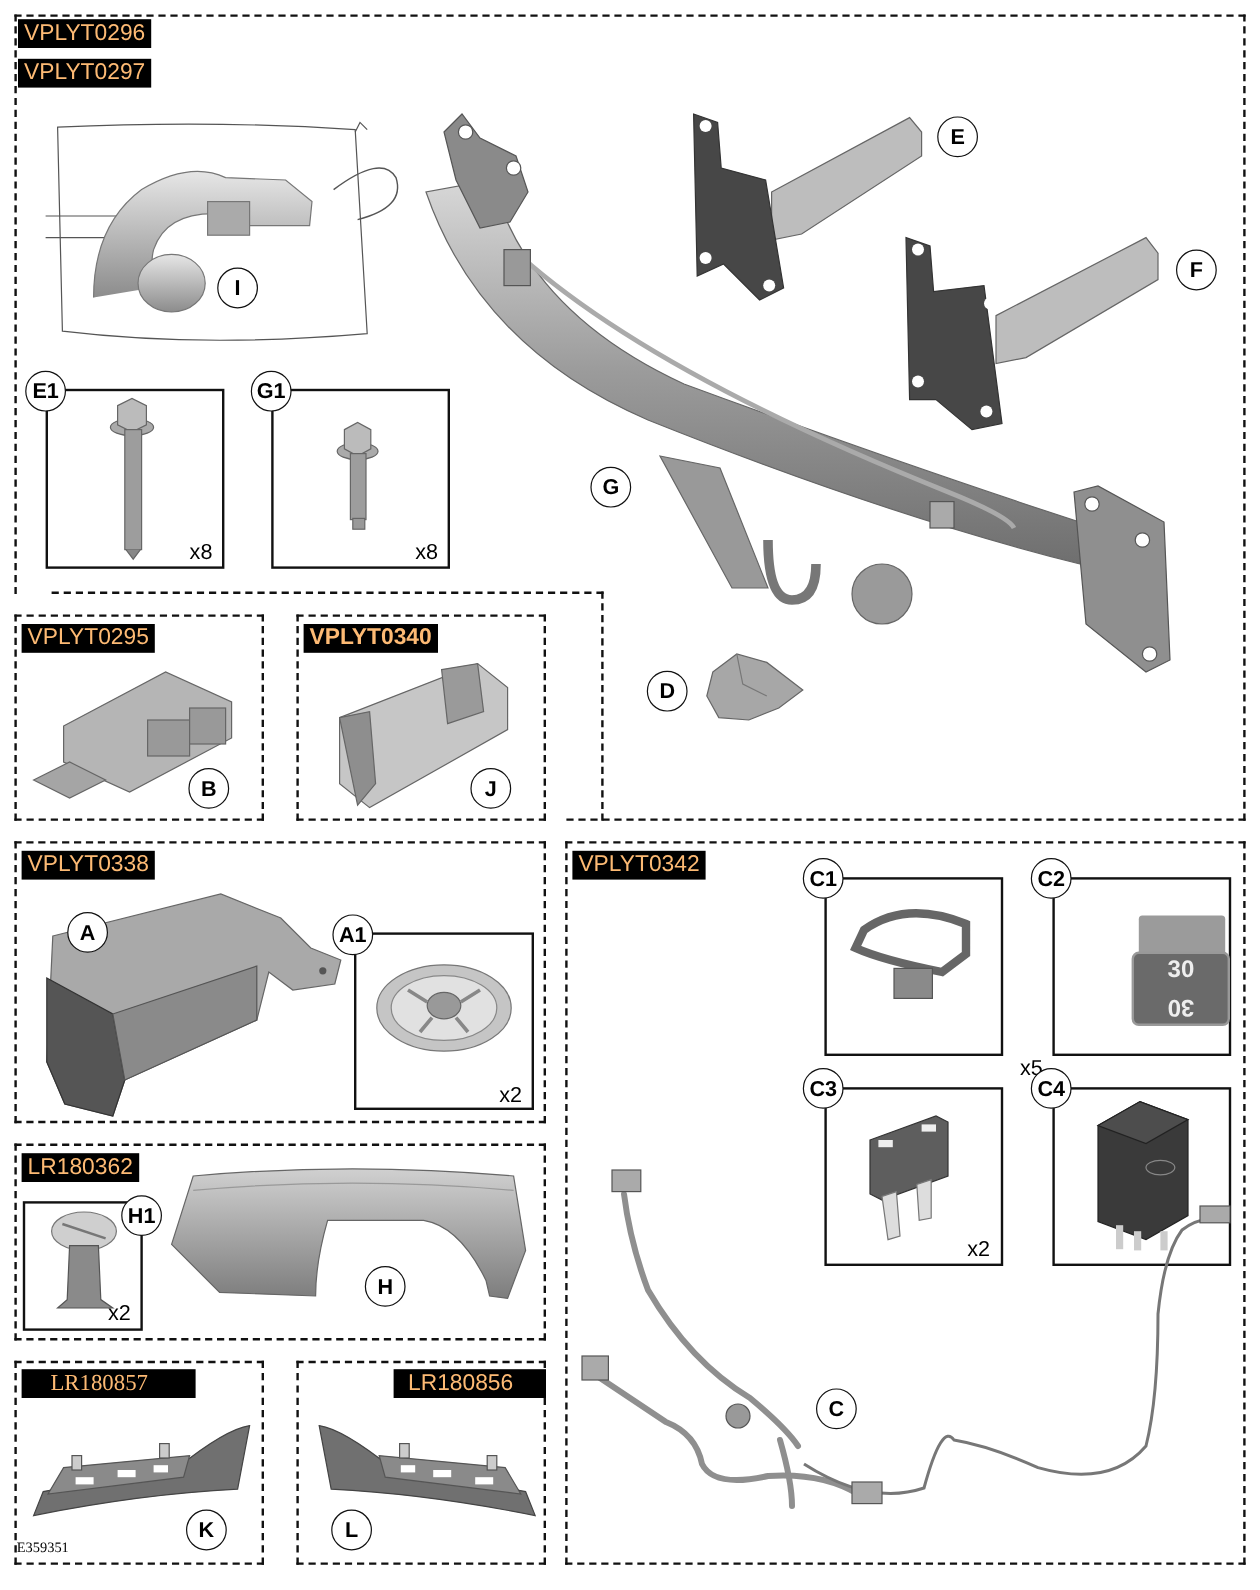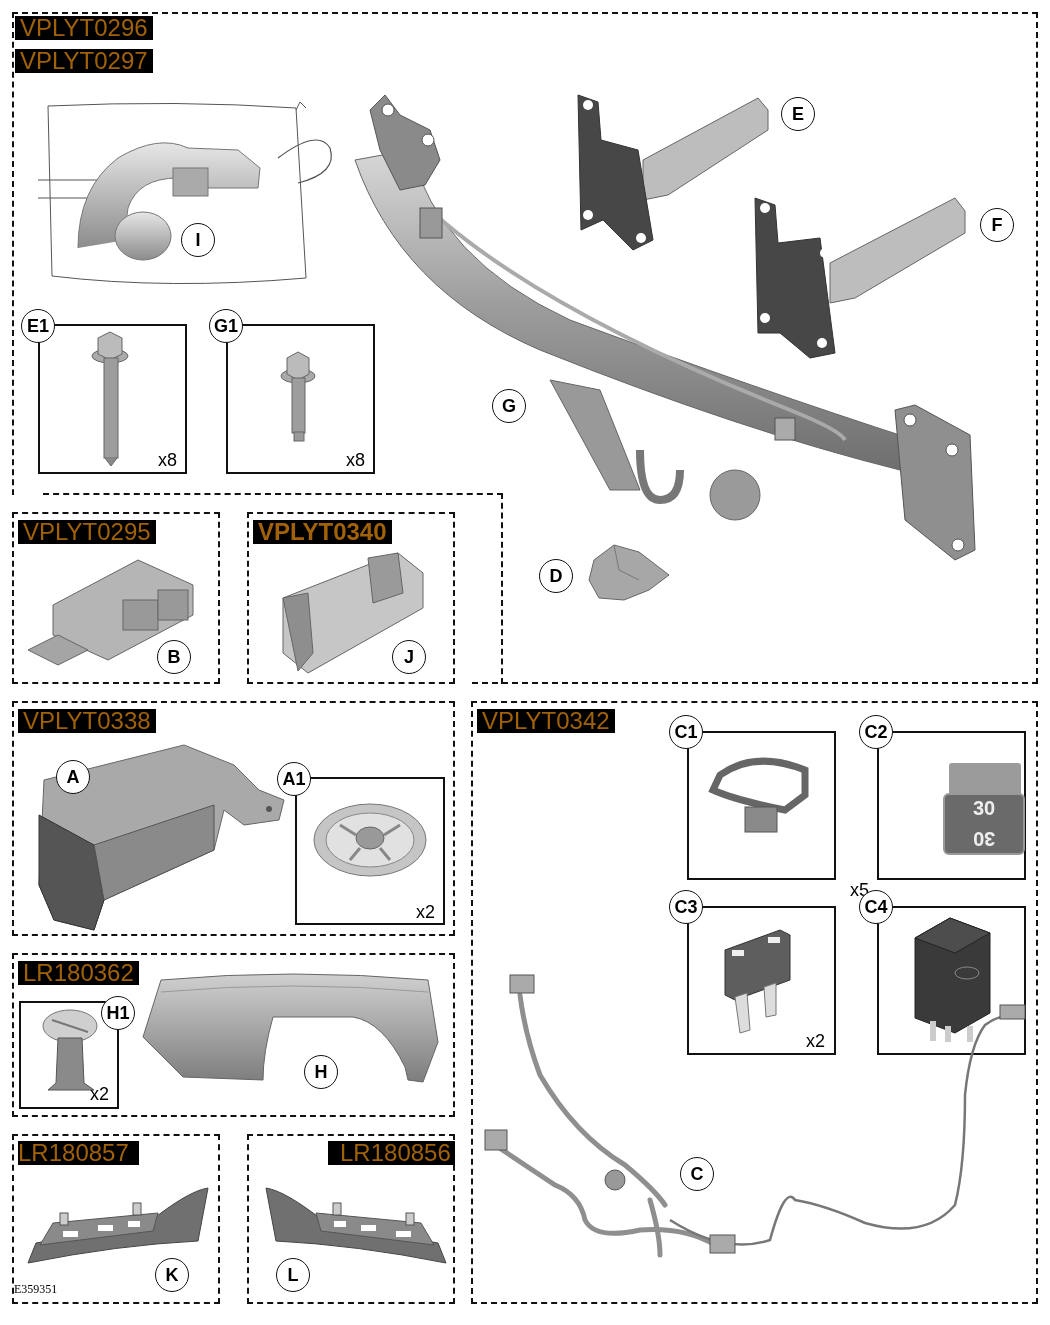--- a/index.html
+++ b/index.html
@@ -1,20 +1,20 @@
 <!DOCTYPE html>
 <html><head>
 <meta charset="utf-8">
 <style>
   html,body{margin:0;padding:0;background:#fff;}
   body{width:1050px;height:1325px;position:relative;overflow:hidden;font-family:"Liberation Sans",sans-serif;color:#000;}
   .abs{position:absolute;margin-left:31px;}
   .dash{position:absolute;border:2px dashed #111;box-sizing:border-box;}
   .solid{position:absolute;border:2px solid #111;box-sizing:border-box;background:transparent;}
-  .tag{position:absolute;background:#000;color:#a16207;font-size:24px;line-height:24px;padding:0 5px;height:24px;white-space:nowrap;font-family:"Liberation Sans",sans-serif;}
+  .tag{position:absolute;background:#000;color:#fdba74;font-size:19px;line-height:24px;padding:0 5px;height:24px;white-space:nowrap;font-family:"Liberation Sans",sans-serif;}
   .tag.bold{font-weight:bold;}
   .callout{position:absolute;width:34px;height:34px;border:1.5px solid #111;border-radius:50%;background:#fff;box-sizing:border-box;
     display:flex;align-items:center;justify-content:center;font-weight:bold;font-size:18px;font-family:"Liberation Sans",sans-serif;}
   .qty{position:absolute;font-size:18px;font-family:"Liberation Sans",sans-serif;}
   .footer{position:absolute;left:14px;top:1282px;font-size:12px;font-family:Liberation Serif, serif;}
   svg{position:absolute;overflow:visible;}
   .mask{position:absolute;background:#fff;}
 </style>
 </head>
 <body>
@@ -172,21 +172,21 @@
         <stop offset="0" stop-color="#d0d0d0"></stop>
         <stop offset="1" stop-color="#7d7d7d"></stop>
       </linearGradient>
     </defs>
   <path d="M18,8 Q150,-4 285,8 L295,70 L280,110 L265,108 L262,95 Q240,50 210,45 L130,45 Q120,80 120,108 L40,105 L0,65 Z" fill="url(#hg)" stroke="#666"></path>
   <path d="M18,20 Q150,8 285,20" fill="none" stroke="#999"></path>
 </svg>
 <div class="callout" style="left:304px;top:1055px;">H</div>
 
 <div class="dash" style="left:12px;top:1134px;width:208px;height:170px;"></div>
-<div class="tag" style="left:18px;top:1141px;width:116px;padding-left:0;">LR180857</div>
+<div class="tag" style="left:18px;top:1141px;width:116px;padding-left:24px;font-family:Liberation Serif, serif;">LR180857</div>
 <svg style="left:28px;top:1183px;" width="185" height="85" viewBox="0 0 185 85">
   <path d="M0,80 L8,60 L120,40 Q160,8 180,5 L170,58 Q90,62 0,80 Z" fill="#707070" stroke="#444"></path>
   <path d="M12,62 L25,40 L130,30 L125,48 Z" fill="#8a8a8a" stroke="#555"></path>
   <rect x="35" y="48" width="15" height="6" fill="#fff"></rect>
     <rect x="70" y="42" width="15" height="6" fill="#fff"></rect>
     <rect x="100" y="38" width="12" height="6" fill="#fff"></rect>
   <rect x="32" y="30" width="8" height="12" fill="#ccc" stroke="#555"></rect>
     <rect x="105" y="20" width="8" height="12" fill="#ccc" stroke="#555"></rect>
 </svg>
 <div class="callout" style="left:155px;top:1258px;">K</div>

